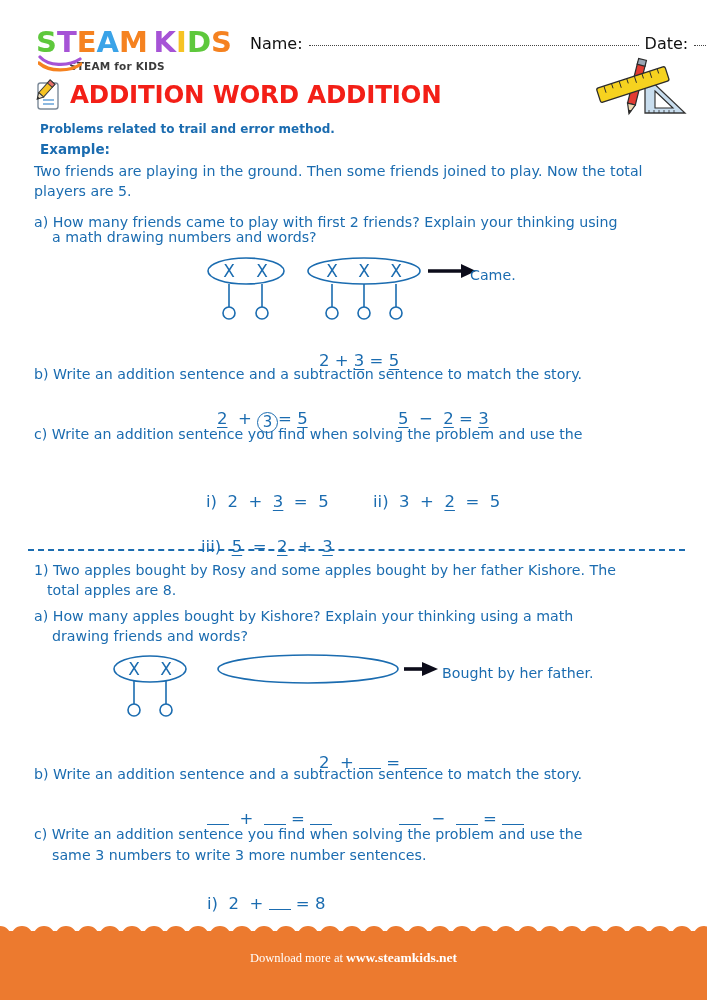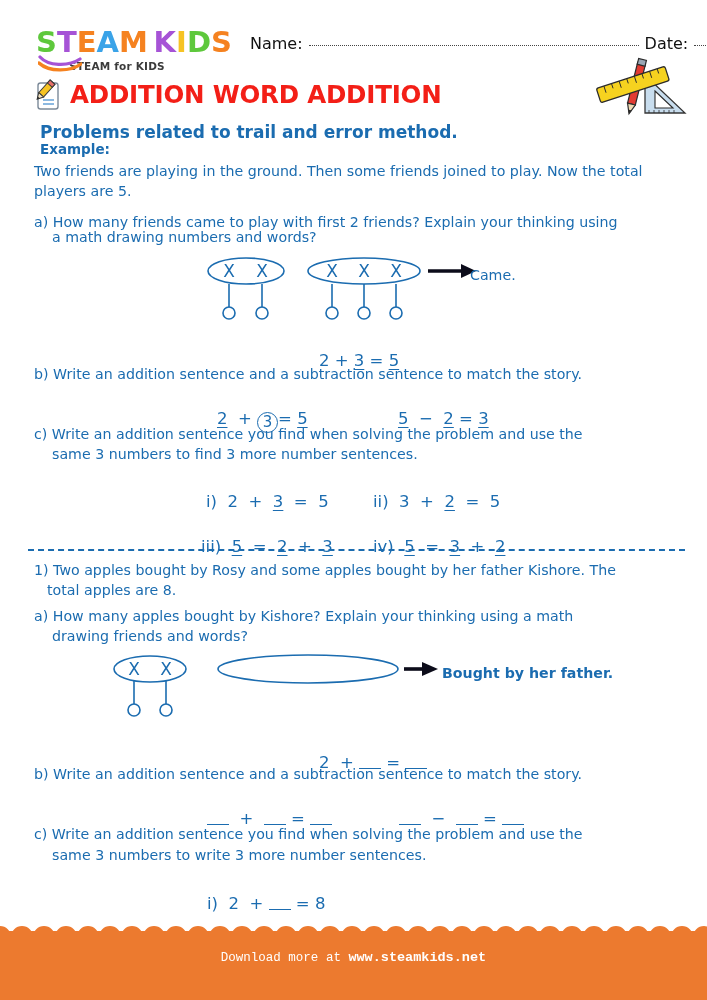--- a/index.html
+++ b/index.html
@@ -97,21 +97,21 @@
     font-family: "DejaVu Sans", sans-serif;
   }
   .tools-icon {
     position: absolute;
     right: 16px; top: -25px;
     width: 104px; height: 70px;
   }
   .subtitle {
     position: absolute;
     left: 40px; top: 122px;
-    font-size: 17px;
+    font-size: 12px;
     font-weight: bold;
     color: #1b6cb0;
     font-family: "DejaVu Sans", sans-serif;
   }
   .example-label {
     position: absolute;
     left: 40px; top: 141px;
     font-size: 13.5px;
     font-weight: bold;
     color: #1b6cb0;
@@ -172,21 +172,21 @@
     position: absolute;
     top: -11px; left: 0; right: 0;
     height: 12px;
   }
   .footer-line1 {
     position: absolute;
     top: 14px; left: 0; right: 0;
     text-align: center;
     color: #ffffff;
     font-size: 12.5px;
-    font-family: Liberation Mono, monospace;
+    font-family: Liberation Serif, serif;
   }
   .footer-line1 b { font-size: 13.5px; }
   .footer-line2 {
     position: absolute;
     top: 36px; left: 0; right: 0;
     text-align: center;
     color: #ffffff;
     font-size: 12px;
     font-style: italic;
     font-family: "DejaVu Serif", serif;
@@ -313,37 +313,33 @@
 
   <div class="eq" style="left:196px; top:390px;">
     <span class="u">2</span><span>  </span><span>+</span><span> </span><span class="circled">3</span><span>=</span><span> </span><span class="u">5</span>
   </div>
 
   <div class="eq" style="left:377px; top:390px;">
     <span class="u">5</span><span>  </span><span>−</span><span>  </span><span class="u">2</span><span> </span><span>=</span><span> </span><span class="u">3</span>
   </div>
 
   <div class="para" style="left:34px; top:424px; width:655px;">c)  Write an addition sentence you find when solving the problem and use the</div>
-  <div class="para" style="left:52px; top:444px; width:640px;">same 3 numbers to find 3 more number sentences.</div>
 
   <div class="eq" style="left:185px; top:473px;">
     <span>i)</span><span>  </span><span>2</span><span>  </span><span>+</span><span>  </span><span class="u">3</span><span>  </span><span>=</span><span>  </span><span>5</span>
   </div>
 
   <div class="eq" style="left:352px; top:473px;">
     <span>ii)</span><span>  </span><span>3</span><span>  </span><span>+</span><span>  </span><span class="u">2</span><span>  </span><span>=</span><span>  </span><span>5</span>
   </div>
 
   <div class="eq" style="left:180px; top:518px;">
     <span>iii)</span><span>  </span><span class="u">5</span><span>  </span><span>=</span><span>  </span><span class="u">2</span><span>  </span><span>+</span><span>  </span><span class="u">3</span>
   </div>
 
-  <div class="eq" style="left:352px; top:518px;">
-    <span>iv)</span><span>  </span><span class="u">5</span><span>  </span><span>=</span><span>  </span><span class="u">3</span><span>  </span><span>+</span><span>  </span><span class="u">2</span>
-  </div>
 
   <div class="divider"></div>
 
   <div class="para" style="left:34px; top:560px; width:655px;">1)  Two apples bought by Rosy and some apples bought by her father Kishore. The</div>
   <div class="para" style="left:47px; top:580px; width:640px;">total apples are 8.</div>
 
   <div class="para" style="left:34px; top:606px; width:655px;">a)  How many apples bought by Kishore? Explain your thinking using a math</div>
   <div class="para" style="left:52px; top:626px; width:640px;">drawing friends and words?</div>
 
   <svg style="position:absolute; left:108px; top:653px;" width="330" height="72" viewBox="0 0 330 72">
@@ -355,21 +351,21 @@
     <circle cx="26" cy="57" r="6" fill="none" stroke="#1b6cb0" stroke-width="1.6"></circle>
     <circle cx="58" cy="57" r="6" fill="none" stroke="#1b6cb0" stroke-width="1.6"></circle>
 
     <ellipse cx="200" cy="16" rx="90" ry="14" fill="none" stroke="#1b6cb0" stroke-width="1.6"></ellipse>
 
     <g>
       <line x1="296" y1="16" x2="318" y2="16" stroke="#0c0c1a" stroke-width="3.6"></line>
       <polygon points="314,9 330,16 314,23" fill="#0c0c1a"></polygon>
     </g>
   </svg>
-  <div class="para" style="left:442px; top:663px;font-weight:bold;">Bought by her father.</div>
+  <div class="para" style="left:442px; top:663px;">Bought by her father.</div>
 
   <div class="eq" style="left:298px; top:734px;">
     <span>2</span><span>  </span><span>+</span><span> </span><span class="blank"></span><span> </span><span>=</span><span> </span><span class="blank"></span>
   </div>
 
   <div class="para" style="left:34px; top:764px; width:655px;">b)  Write an addition sentence and a subtraction sentence to match the story.</div>
 
   <div class="eq" style="left:186px; top:790px;">
     <span class="blank"></span><span>  </span><span>+</span><span>  </span><span class="blank"></span><span> </span><span>=</span><span> </span><span class="blank"></span>
   </div>

